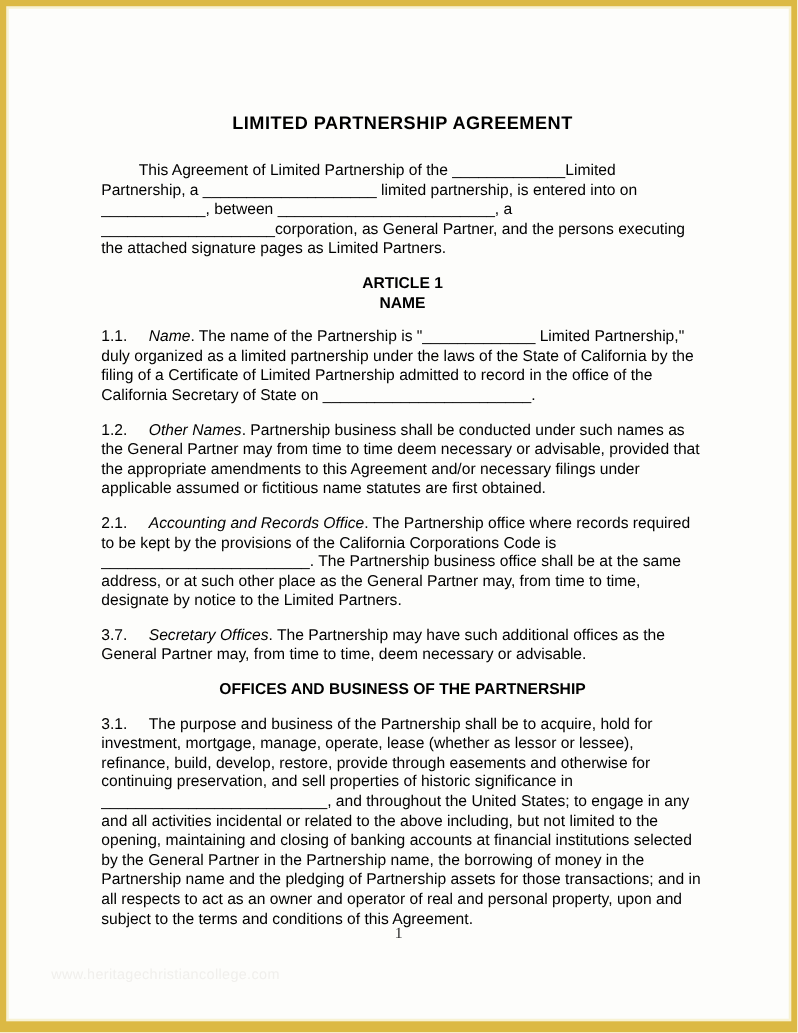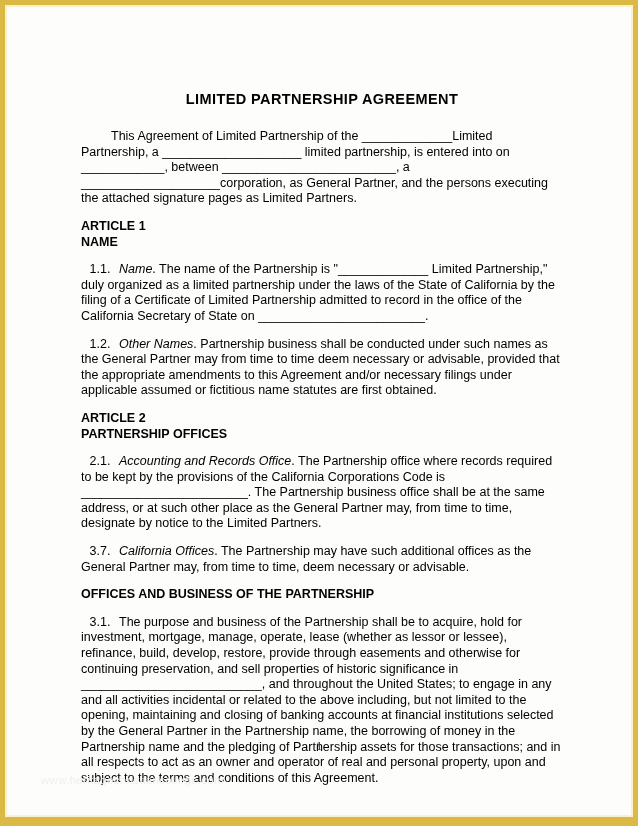--- a/index.html
+++ b/index.html
@@ -28,27 +28,27 @@
     font-size: 14.5px;
     letter-spacing: 0.4px;
     margin: 0 0 22px 0;
     line-height: 16px;
   }
   .preamble {
     margin: 13px 0 12px 0;
     text-indent: 30px;
   }
   .article-heading {
-    text-align: left;
+    text-align: center;
     font-weight: bold;
     margin: 12px 0 12px 0;
   }
   .article-heading div { line-height: 15.6px; }
   p.section { margin: 0 0 12px 0; }
-  .num { display: inline-block; width: 38px; text-align: center; }
+  .num { display: inline-block; width: 38px; }
   .sec-title { font-style: italic; }
   .page-number {
     position: absolute;
     left: 0;
     top: 734px;
     width: 100%;
     text-align: center;
     font-family: "Liberation Serif", serif;
     font-size: 12.5px;
     color: #2a2a2a;
@@ -76,26 +76,22 @@
     <div>
       <div class="article-heading">
         <div>ARTICLE 1</div>
         <div>NAME</div>
       </div>
       <p class="section"><span class="num">1.1.</span><span class="sec-title">Name</span><span>. The name of the Partnership is "_____________ Limited Partnership," duly organized as a limited partnership under the laws of the State of California by the filing of a Certificate of Limited Partnership admitted to record in the office of the California Secretary of State on ________________________.</span></p>
       <p class="section"><span class="num">1.2.</span><span class="sec-title">Other Names</span><span>. Partnership business shall be conducted under such names as the General Partner may from time to time deem necessary or advisable, provided that the appropriate amendments to this Agreement and/or necessary filings under applicable assumed or fictitious name statutes are first obtained.</span></p>
     </div>
 
     <div>
-      <div class="article-heading">
-        <div>ARTICLE 2</div>
-        <div>PARTNERSHIP OFFICES</div>
-      </div>
       <p class="section"><span class="num">2.1.</span><span class="sec-title">Accounting and Records Office</span><span>. The Partnership office where records required to be kept by the provisions of the California Corporations Code is ________________________. The Partnership business office shall be at the same address, or at such other place as the General Partner may, from time to time, designate by notice to the Limited Partners.</span></p>
-      <p class="section"><span class="num">3.7.</span><span class="sec-title">California Offices</span><span>. The Partnership may have such additional offices as the General Partner may, from time to time, deem necessary or advisable.</span></p>
+      <p class="section"><span class="num">3.7.</span><span class="sec-title">Secretary Offices</span><span>. The Partnership may have such additional offices as the General Partner may, from time to time, deem necessary or advisable.</span></p>
     </div>
 
     <div>
       <div class="article-heading">
         <div>OFFICES AND BUSINESS OF THE PARTNERSHIP</div>
       </div>
       <p class="section"><span class="num">3.1.</span><span class="sec-title"></span><span>The purpose and business of the Partnership shall be to acquire, hold for investment, mortgage, manage, operate, lease (whether as lessor or lessee), refinance, build, develop, restore, provide through easements and otherwise for continuing preservation, and sell properties of historic significance in __________________________, and throughout the United States; to engage in any and all activities incidental or related to the above including, but not limited to the opening, maintaining and closing of banking accounts at financial institutions selected by the General Partner in the Partnership name, the borrowing of money in the Partnership name and the pledging of Partnership assets for those transactions; and in all respects to act as an owner and operator of real and personal property, upon and subject to the terms and conditions of this Agreement.</span></p>
     </div>
 
   </div>

